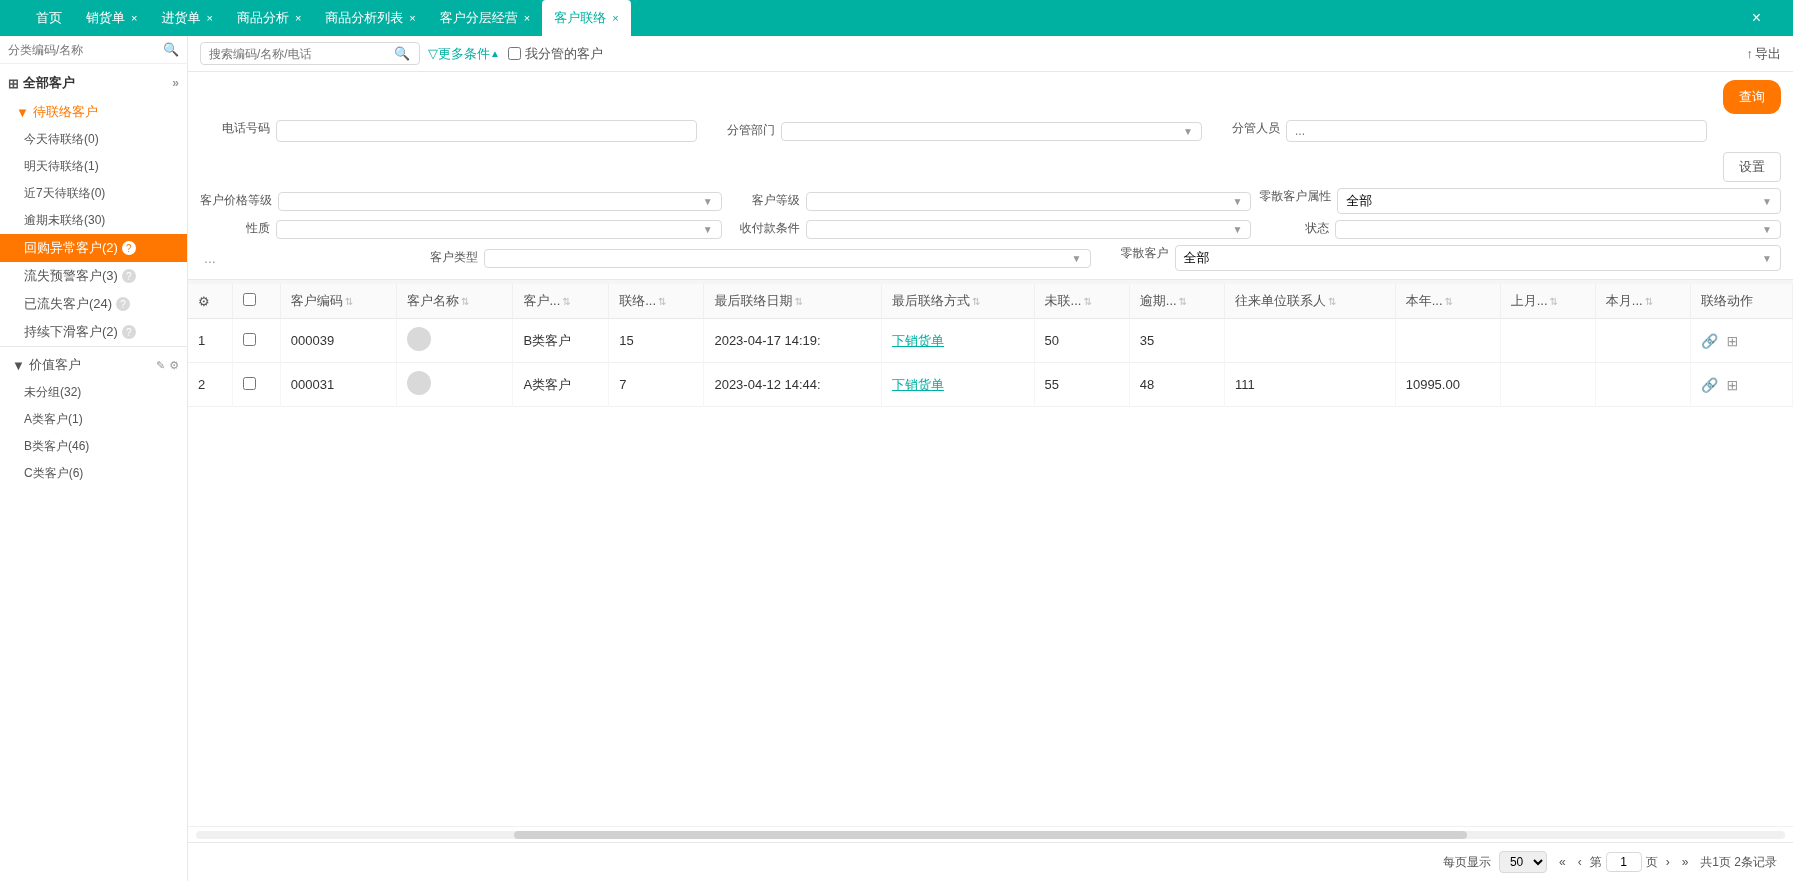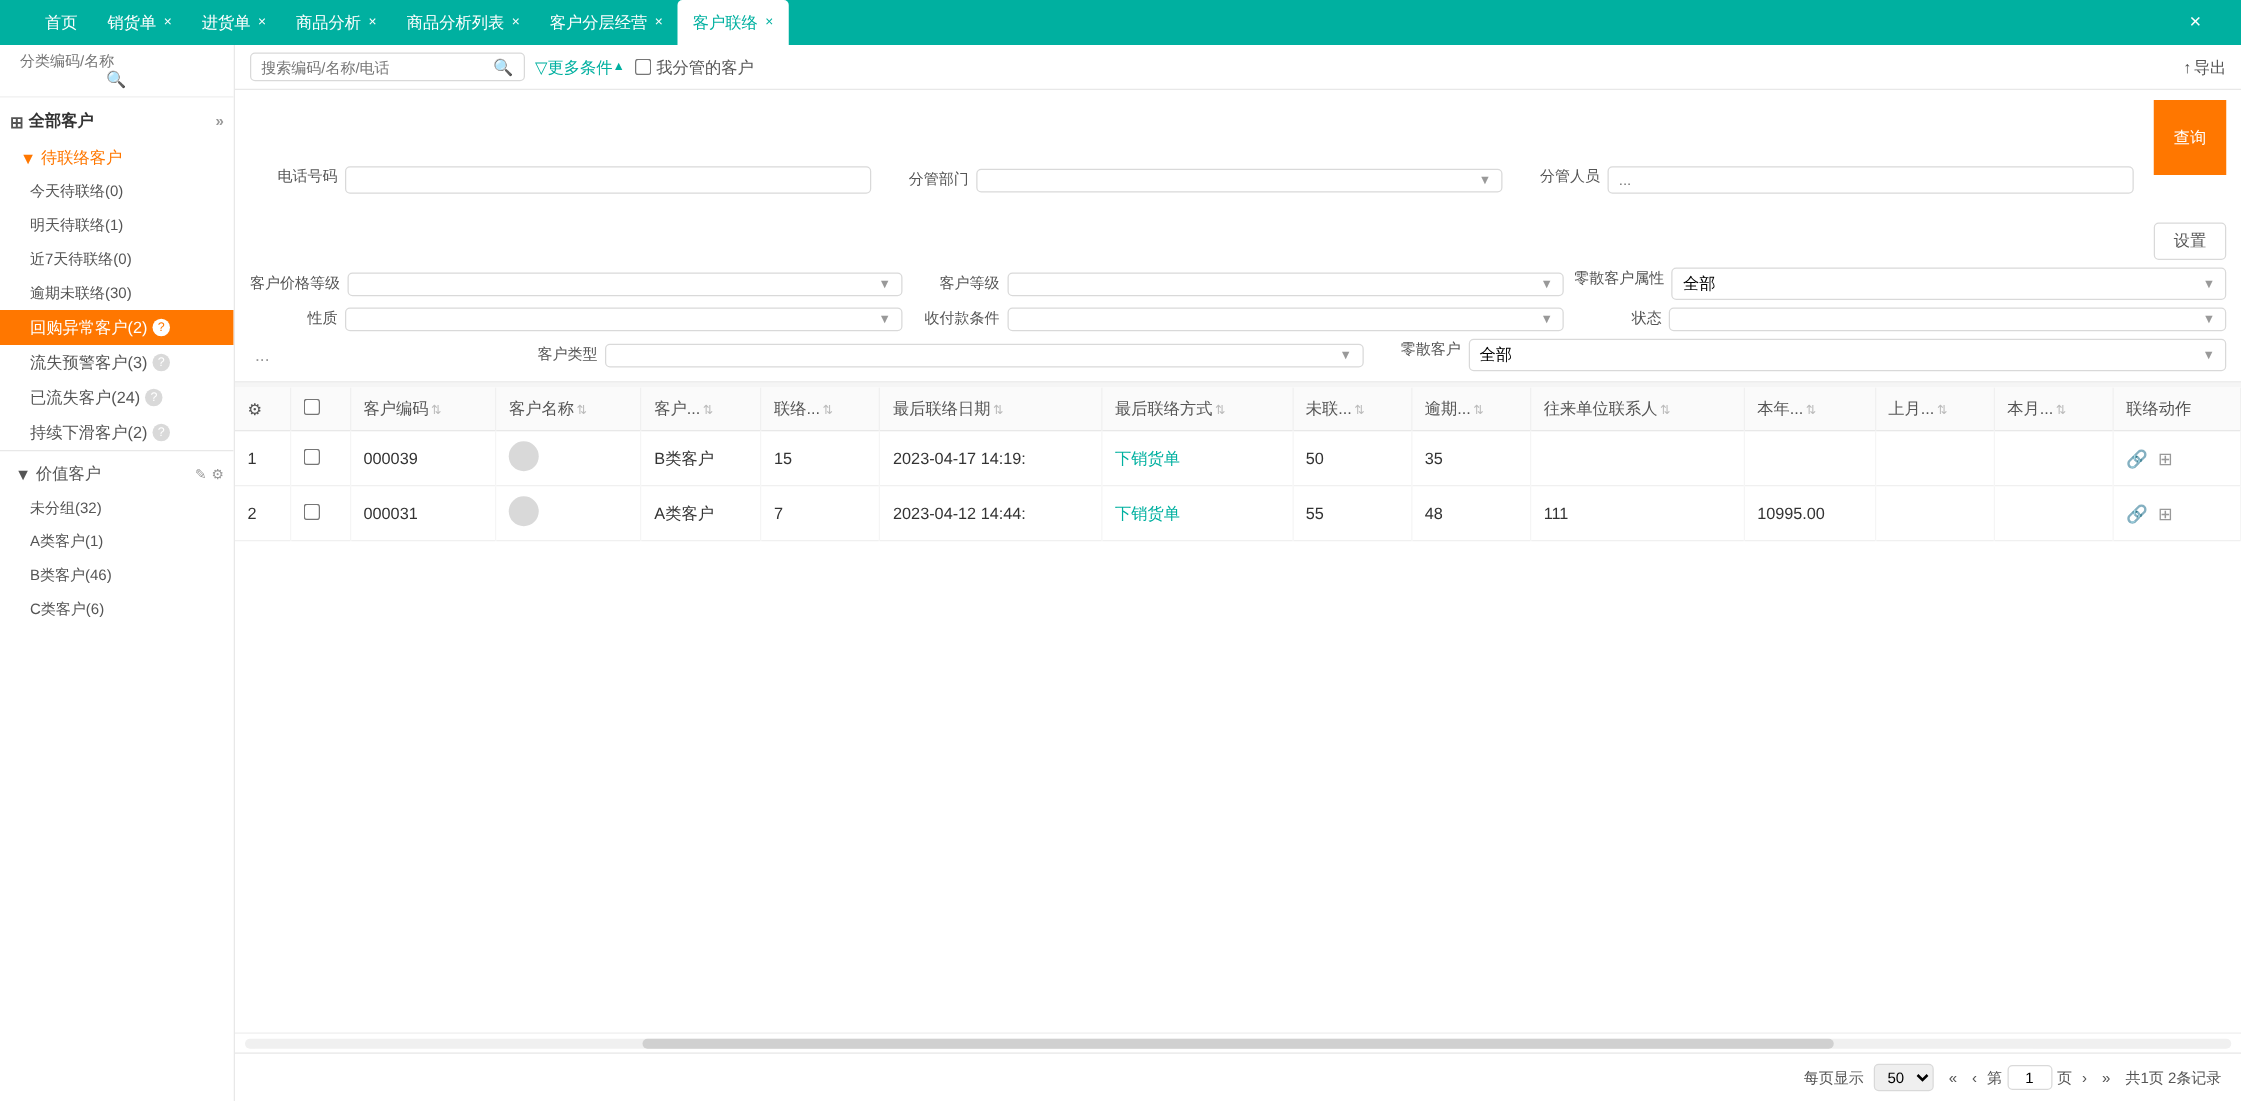--- a/index.html
+++ b/index.html
@@ -26,21 +26,21 @@
 
     
     .main-layout { display: flex; height: calc(100vh - 36px); }
 
     
     .sidebar {
       width: 188px; background: white; border-right: 1px solid #e8e8e8;
       display: flex; flex-direction: column; overflow: hidden;
     }
     .sidebar-search {
-      display: flex; align-items: center; padding: 6px 8px; border-bottom: 1px solid #f0f0f0; flex-direction: column;
+      display: flex; align-items: center; padding: 6px 8px; border-bottom: 1px solid #f0f0f0;
     }
     .sidebar-search input {
       flex: 1; border: none; outline: none; font-size: 12px; color: #333;
     }
     .sidebar-search .search-icon { color: #999; cursor: pointer; }
     .sidebar-content { flex: 1; overflow-y: auto; padding: 4px 0; }
     .sidebar-section-title {
       display: flex; align-items: center; padding: 6px 8px; font-weight: bold;
       color: #333; font-size: 13px; cursor: pointer;
     }
@@ -118,22 +118,22 @@
       flex: 1; border: 1px solid #d9d9d9; border-radius: 4px; padding: 3px 8px;
       font-size: 12px; outline: none; background: white; min-width: 0;
     }
     .filter-select {
       flex: 1; border: 1px solid #d9d9d9; border-radius: 4px; padding: 3px 8px;
       font-size: 12px; outline: none; background: white; min-width: 0;
       display: flex; align-items: center; justify-content: space-between; cursor: pointer;
     }
     .filter-select .arrow { color: #999; font-size: 10px; }
     .btn-query {
-      background: #ff7700; color: white; border: none; border-radius: 0;
-      padding: 21px 16px; cursor: pointer; font-size: 13px;
+      background: #ff7700; color: white; border: none; border-radius: 12px;
+      padding: 8px 16px; cursor: pointer; font-size: 13px;
     }
     .btn-settings {
       background: white; color: #555; border: 1px solid #d9d9d9; border-radius: 4px;
       padding: 5px 14px; cursor: pointer; font-size: 13px; margin-top: 34px;
     }
     .btn-group { display: flex; flex-direction: column; gap: 4px; margin-left: 8px; }
 
     .dots-btn { color: #999; cursor: pointer; font-size: 14px; padding: 0 4px; }
 
     
@@ -151,21 +151,21 @@
       font-size: 12px; border-right: 1px solid #f0f0f0; white-space: nowrap;
     }
     table thead th .sort-icon { color: #bbb; font-size: 10px; margin-left: 2px; }
     table tbody tr {
       border-bottom: 1px solid #f0f0f0;
     }
     table tbody td {
       padding: 8px 10px; color: #333; font-size: 12px;
       border-right: 1px solid #f5f5f5; white-space: nowrap;
     }
-    .link-text { color: #00b0a0; cursor: pointer; margin-top: 44px; }
+    .link-text { color: #00b0a0; text-decoration: underline; cursor: pointer; margin-top: 44px; }
     .action-icons { display: flex; gap: 8px; color: #999; cursor: pointer; }
     .action-icons span { font-size: 14px; }
     .avatar-placeholder { width: 24px; height: 24px; background: #d9d9d9; border-radius: 50%; display: inline-block; }
 
     
     .pagination-bar {
       background: white; border-top: 1px solid #e8e8e8;
       display: flex; align-items: center; justify-content: flex-end;
       padding: 8px 16px; gap: 8px;
     }

